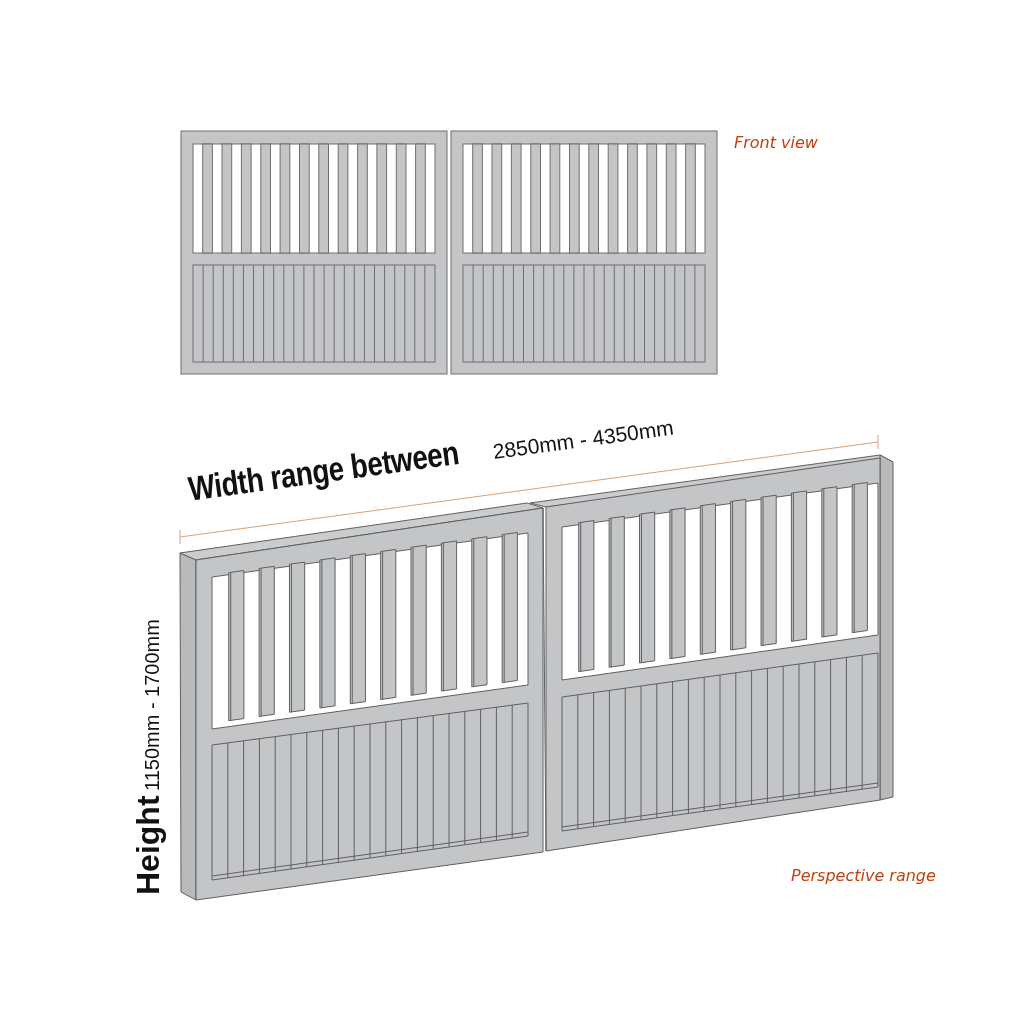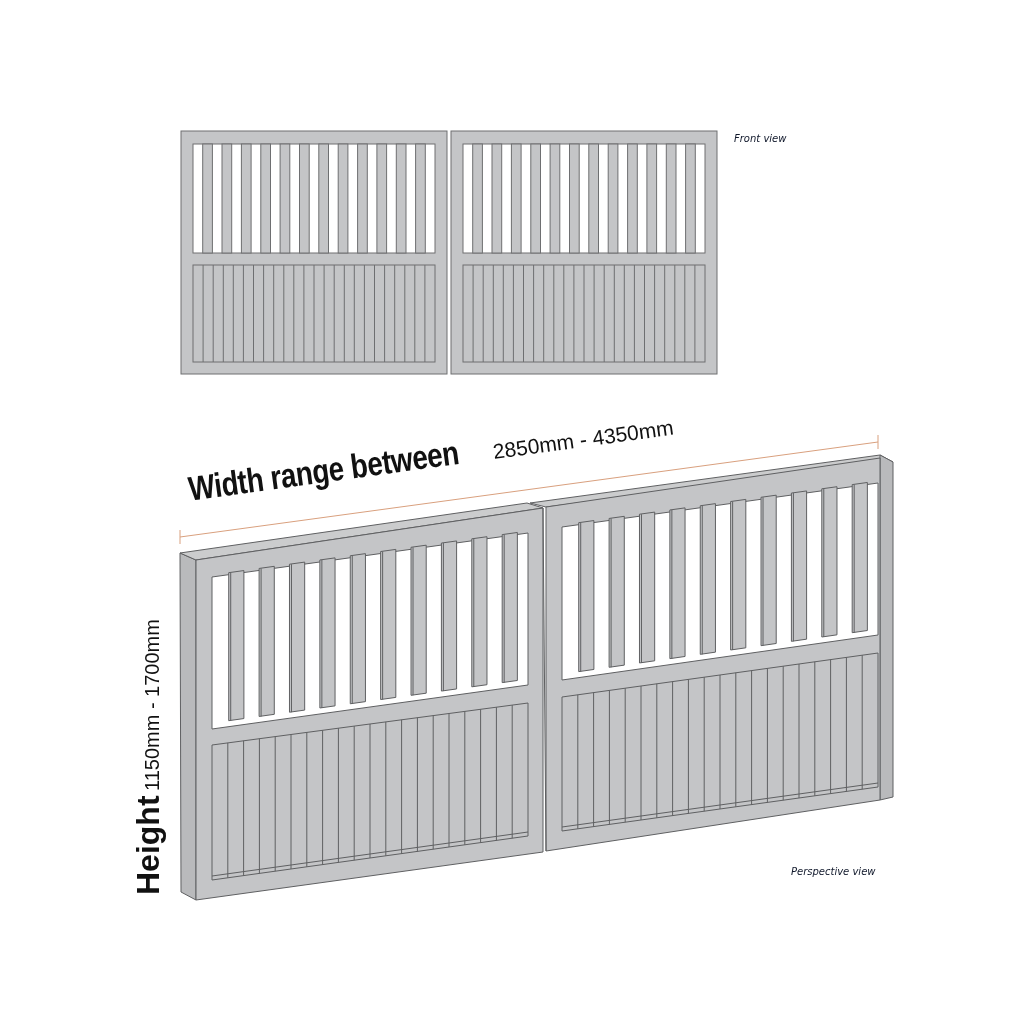--- a/index.html
+++ b/index.html
@@ -1,18 +1,18 @@
 <!DOCTYPE html>
 <html><head>
 <meta charset="utf-8">
 <style>
   html, body { margin: 0; padding: 0; background: #ffffff; }
   #stage { position: relative; width: 1024px; height: 1024px; overflow: hidden; background: #ffffff; }
   svg { position: absolute; left: 0; top: 0; }
-  .label-italic { position: absolute; font-family: "DejaVu Sans", sans-serif; font-style: italic; color: #0f172a; font-size: 10px; }
+  .label-italic { position: absolute; font-family: "DejaVu Sans", sans-serif; font-style: italic; color: #c2410c; font-size: 16px; }
   .width-title { position: absolute; left: 186px; top: 470px; transform-origin: 0 0; transform: rotate(-7.8deg); white-space: nowrap; font-family: "Liberation Sans", sans-serif; color: #111; }
   .width-title .big { font-size: 34px; font-weight: bold; letter-spacing: -0.5px; transform: scaleX(0.82); display: inline-block; transform-origin: 0 100%; }
   .width-title .small { font-size: 21px; font-weight: normal; display: inline-block; }
   .height-title { position: absolute; left: 130px; top: 895px; transform-origin: 0 0; transform: rotate(-90deg); white-space: nowrap; font-family: "Liberation Sans", sans-serif; color: #111; }
   .height-title .big { font-size: 32px; font-weight: bold; }
   .height-title .small { font-size: 20px; }
 </style>
 </head>
 <body>
 
@@ -218,21 +218,21 @@
           <line x1="830.5999999999999" y1="659.6" x2="830.5999999999999" y2="793.6"></line>
           <line x1="846.4000000000001" y1="657.4" x2="846.4000000000001" y2="791.4"></line>
           <line x1="862.2" y1="655.2" x2="862.2" y2="789.2"></line>
           <line x1="562" y1="827" x2="878" y2="783"></line>
         </g>
       <line x1="543" y1="508" x2="546" y2="851" stroke="#5f6062"></line>
     </g>
   </svg>
 
   <div class="label-italic" style="left:734px; top:133px;">Front view</div>
-  <div class="label-italic" style="left:791px; top:866px;">Perspective view</div>
+  <div class="label-italic" style="left:791px; top:866px;">Perspective range</div>
 
   <div class="width-title">
     <span class="big">Width range between</span>
     <span class="small" style="margin-left:-30px;">2850mm - 4350mm</span>
   </div>
 
   <div class="height-title">
     <span class="big">Height</span>
     <span class="small">1150mm - 1700mm</span>
   </div>

